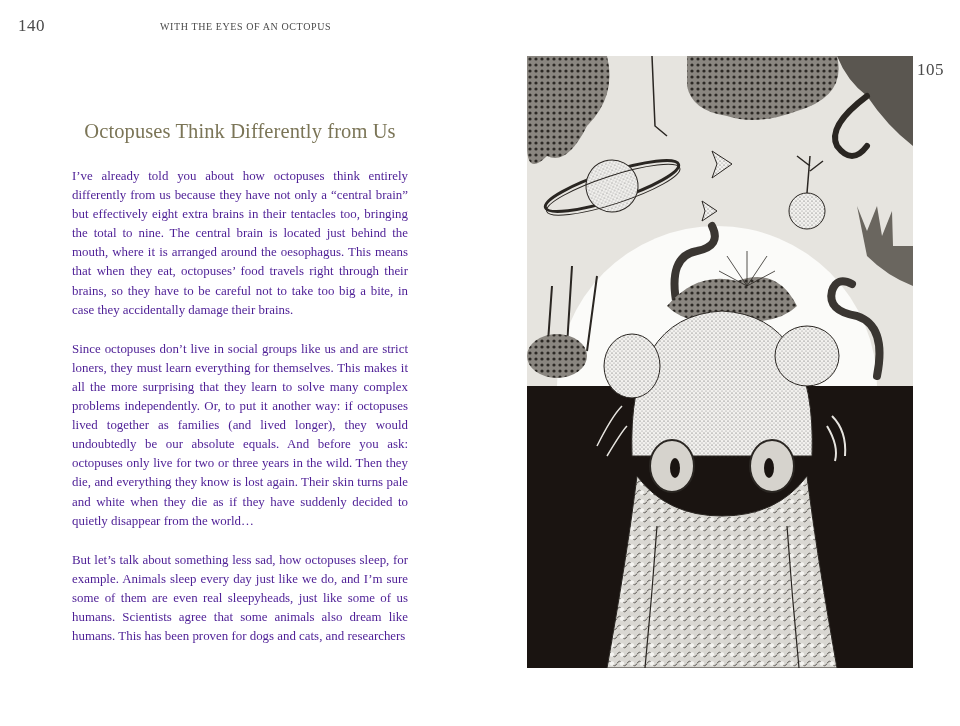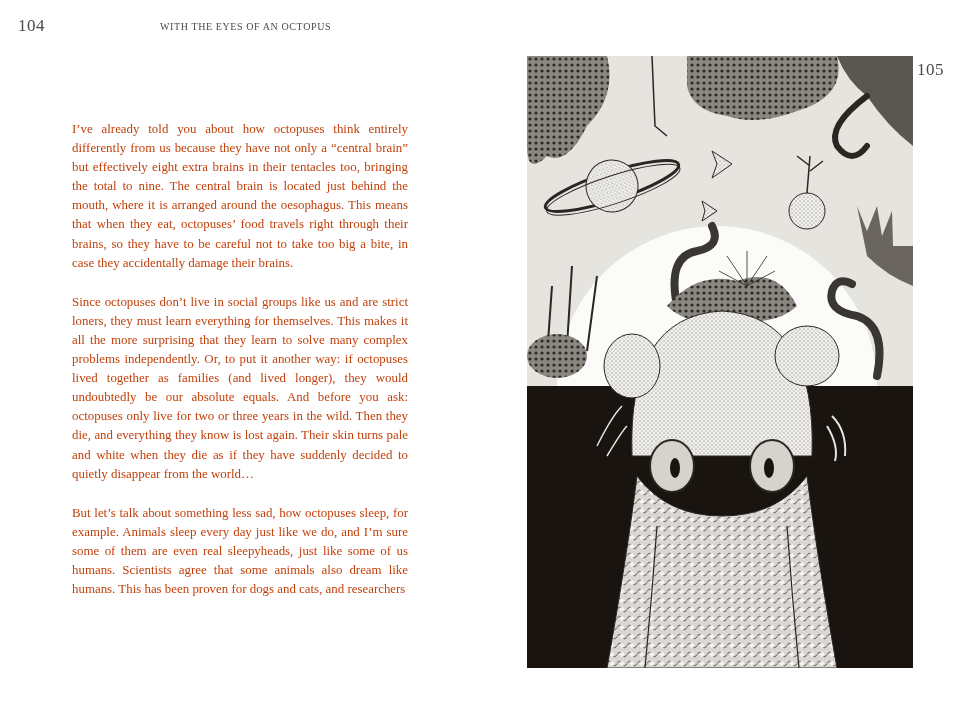--- a/index.html
+++ b/index.html
@@ -6,33 +6,34 @@
   body { width: 960px; height: 726px; position: relative; overflow: hidden; font-family: "Liberation Serif", "DejaVu Serif", serif; }
 
   .page-number { position: absolute; top: 16px; font-size: 17px; color: #4a4a4a; letter-spacing: 0.5px; }
   .page-number.left { left: 18px; }
   .page-number.right { left: 917px; margin-top: 44px; }
 
   .running-head { position: absolute; top: 21px; left: 160px; font-size: 10px; color: #4a4a4a; letter-spacing: 0.6px; text-transform: uppercase; font-variant: small-caps; }
 
   .left-page { position: absolute; left: 72px; top: 120px; width: 336px; }
   .chapter-title { text-align: center; font-size: 20.5px; color: #7b7557; margin: 0 0 24px 0; font-weight: normal; letter-spacing: 0.1px; }
-  .body-text p { margin: 0 0 20px 0; font-size: 12.9px; line-height: 19.1px; color: #c2410c; text-align: justify; hyphens: none; }
+  .body-text p { margin: 0 0 20px 0; font-size: 12.9px; line-height: 19.1px; color: #4c1d95; text-align: justify; hyphens: none; }
 
   .illustration { position: absolute; left: 527px; top: 56px; width: 386px; height: 612px; overflow: hidden; background: #e6e4df; }
   .illustration svg { display: block; }
 </style>
 </head>
 <body>
 
-<div class="page-number left">104</div>
+<div class="page-number left">140</div>
 <div class="running-head">WITH THE EYES OF AN OCTOPUS</div>
 <div class="page-number right">105</div>
 
 <div class="left-page">
+  <h2 class="chapter-title">Octopuses Think Differently from Us</h2>
   <div class="body-text">
     <p>I’ve already told you about how octopuses think entirely differently from us because they have not only a “central brain” but effectively eight extra brains in their tentacles too, bringing the total to nine. The central brain is located just behind the mouth, where it is arranged around the oesophagus. This means that when they eat, octopuses’ food travels right through their brains, so they have to be careful not to take too big a bite, in case they accidentally damage their brains.</p>
     <p>Since octopuses don’t live in social groups like us and are strict loners, they must learn everything for themselves. This makes it all the more surprising that they learn to solve many complex problems independently. Or, to put it another way: if octopuses lived together as families (and lived longer), they would undoubtedly be our absolute equals. And before you ask: octopuses only live for two or three years in the wild. Then they die, and everything they know is lost again. Their skin turns pale and white when they die as if they have suddenly decided to quietly disappear from the world…</p>
     <p>But let’s talk about something less sad, how octopuses sleep, for example. Animals sleep every day just like we do, and I’m sure some of them are even real sleepyheads, just like some of us humans. Scientists agree that some animals also dream like humans. This has been proven for dogs and cats, and researchers</p>
   </div>
 </div>
 
 <div class="illustration">
   <svg width="386" height="612" viewBox="0 0 386 612" xmlns="http://www.w3.org/2000/svg">
     <defs>

